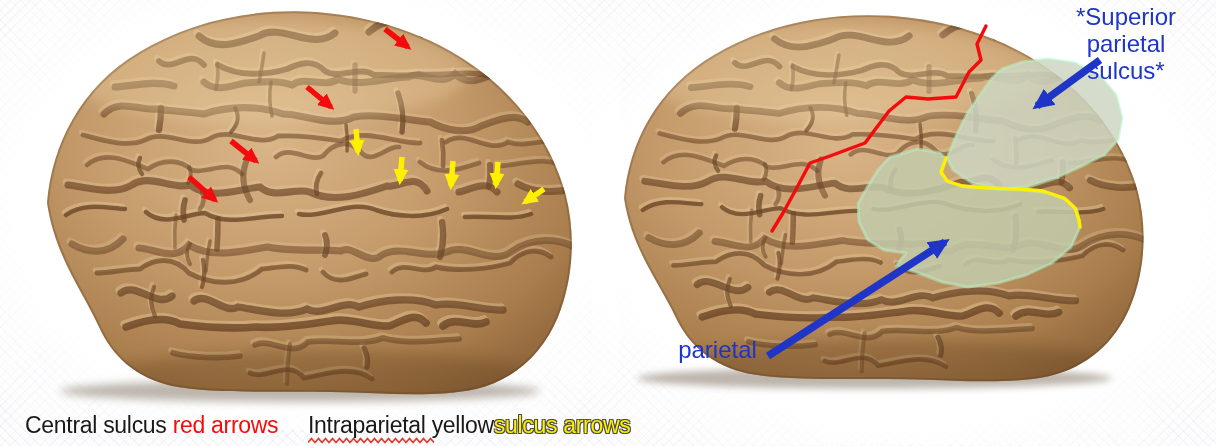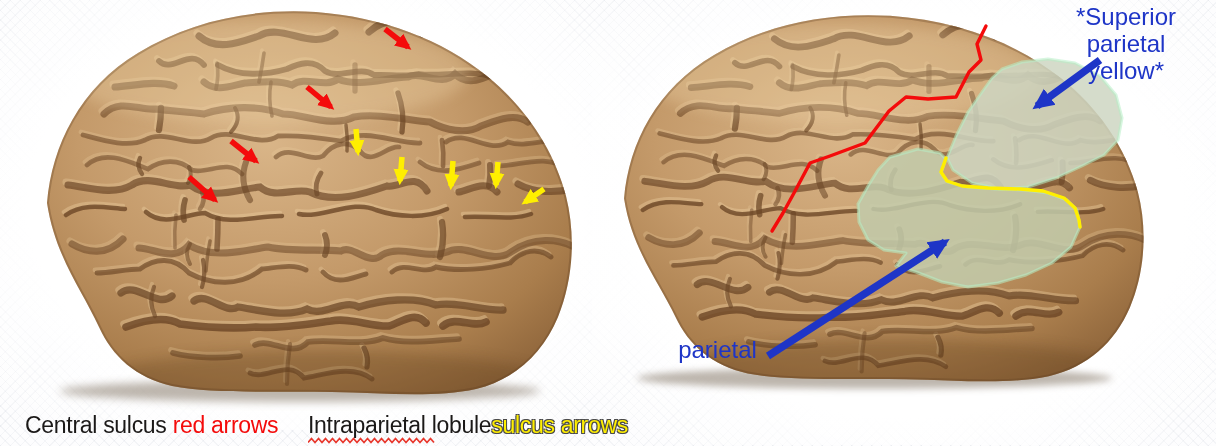--- a/index.html
+++ b/index.html
@@ -147,28 +147,28 @@
 
     <g stroke="#1e35c7" stroke-width="7.5">
       <line x1="1100" y1="60" x2="1037" y2="106" marker-end="url(#mBlue)"></line>
       <line x1="768" y1="356" x2="945" y2="242" marker-end="url(#mBlue)"></line>
     </g>
   </svg>
 
   <div class="label" style="left:1040px;top:3px;width:172px;">
     <div>*Superior</div>
     <div>parietal</div>
-    <div>yellow*</div>
+    <div>sulcus*</div>
   </div>
   <div class="label" style="left:650px;top:336px;width:135px;line-height:28px;">
     <div>parietal</div>
   </div>
 
   <div class="caption" style="left:25px;top:412px;">
     <span>Central sulcus </span><span class="cap-red">red arrows</span>
   </div>
   <div class="caption" style="left:308px;top:412px;">
-    <span class="squiggle-host"><span>Intraparietal lobule </span><svg class="squiggle" width="127" height="8" viewBox="0 0 127 8">
+    <span class="squiggle-host"><span>Intraparietal yellow </span><svg class="squiggle" width="127" height="8" viewBox="0 0 127 8">
           <path d="M0,5.5 L3.5,1.5 L7,5.5 L10.5,1.5 L14,5.5 L17.5,1.5 L21,5.5 L24.5,1.5 L28,5.5 L31.5,1.5 L35,5.5 L38.5,1.5 L42,5.5 L45.5,1.5 L49,5.5 L52.5,1.5 L56,5.5 L59.5,1.5 L63,5.5 L66.5,1.5 L70,5.5 L73.5,1.5 L77,5.5 L80.5,1.5 L84,5.5 L87.5,1.5 L91,5.5 L94.5,1.5 L98,5.5 L101.5,1.5 L105,5.5 L108.5,1.5 L112,5.5 L115.5,1.5 L119,5.5 L122.5,1.5 L126,5.5" fill="none" stroke="#e8372c" stroke-width="1.7"></path>
         </svg></span><span class="cap-yellow">sulcus arrows</span>
   </div>
 
 </div>
 
 </body></html>

